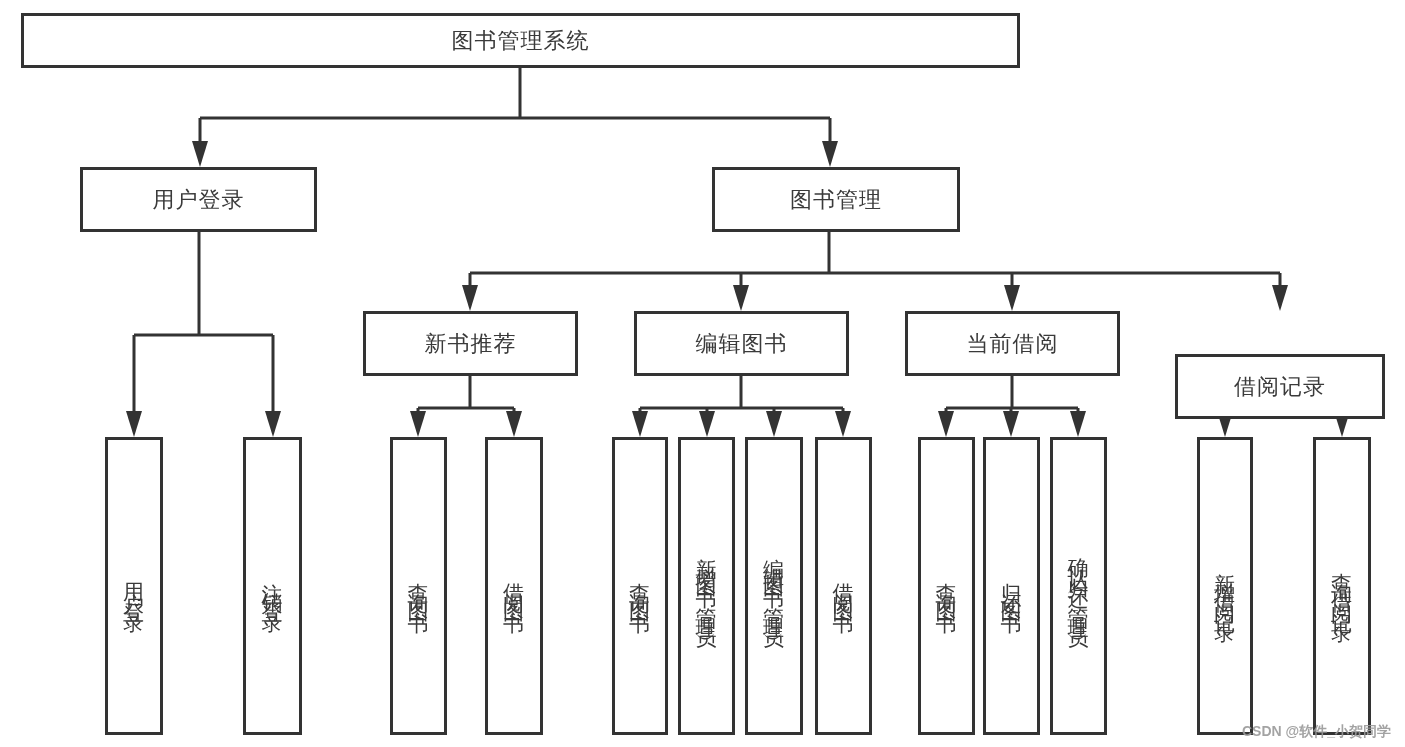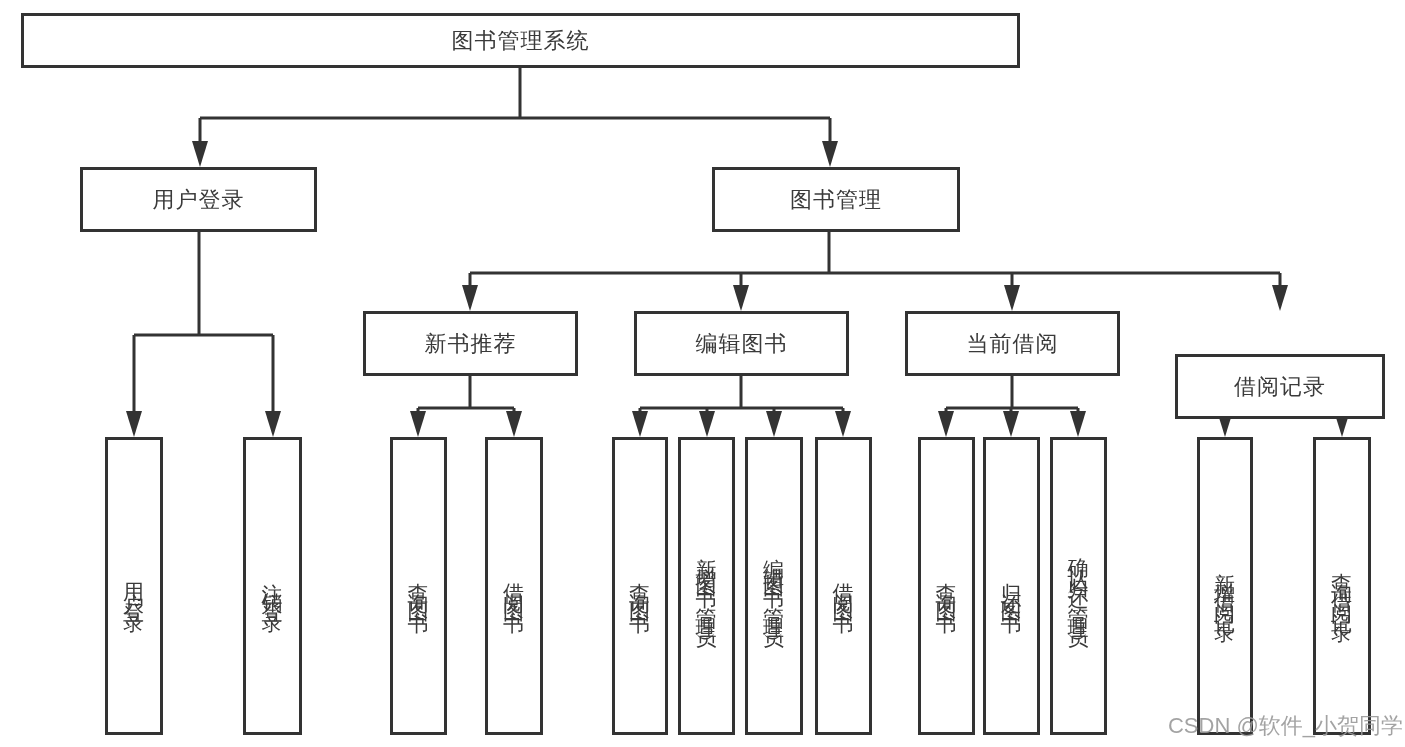--- a/index.html
+++ b/index.html
@@ -36,26 +36,27 @@
   .box.v {
     writing-mode: vertical-rl;
     text-orientation: mixed;
     font-size: 21px;
     line-height: 1;
     letter-spacing: 10px;
     white-space: nowrap;
   }
   .watermark {
     position: absolute;
-    right: 2px;
+    right: 14px;
     bottom: 6px;
-    font-size: 22px;
+    font-size: 14px;
     color: #9a9a9a;
     opacity: 0.9;
     white-space: nowrap;
+    font-weight: bold;
   }
 </style>
 </head>
 <body>
 
 <div class="canvas">
 
   <svg class="connectors" viewBox="0 0 1405 747" xmlns="http://www.w3.org/2000/svg">
     <g stroke="#333333" stroke-width="3" fill="none">
 

